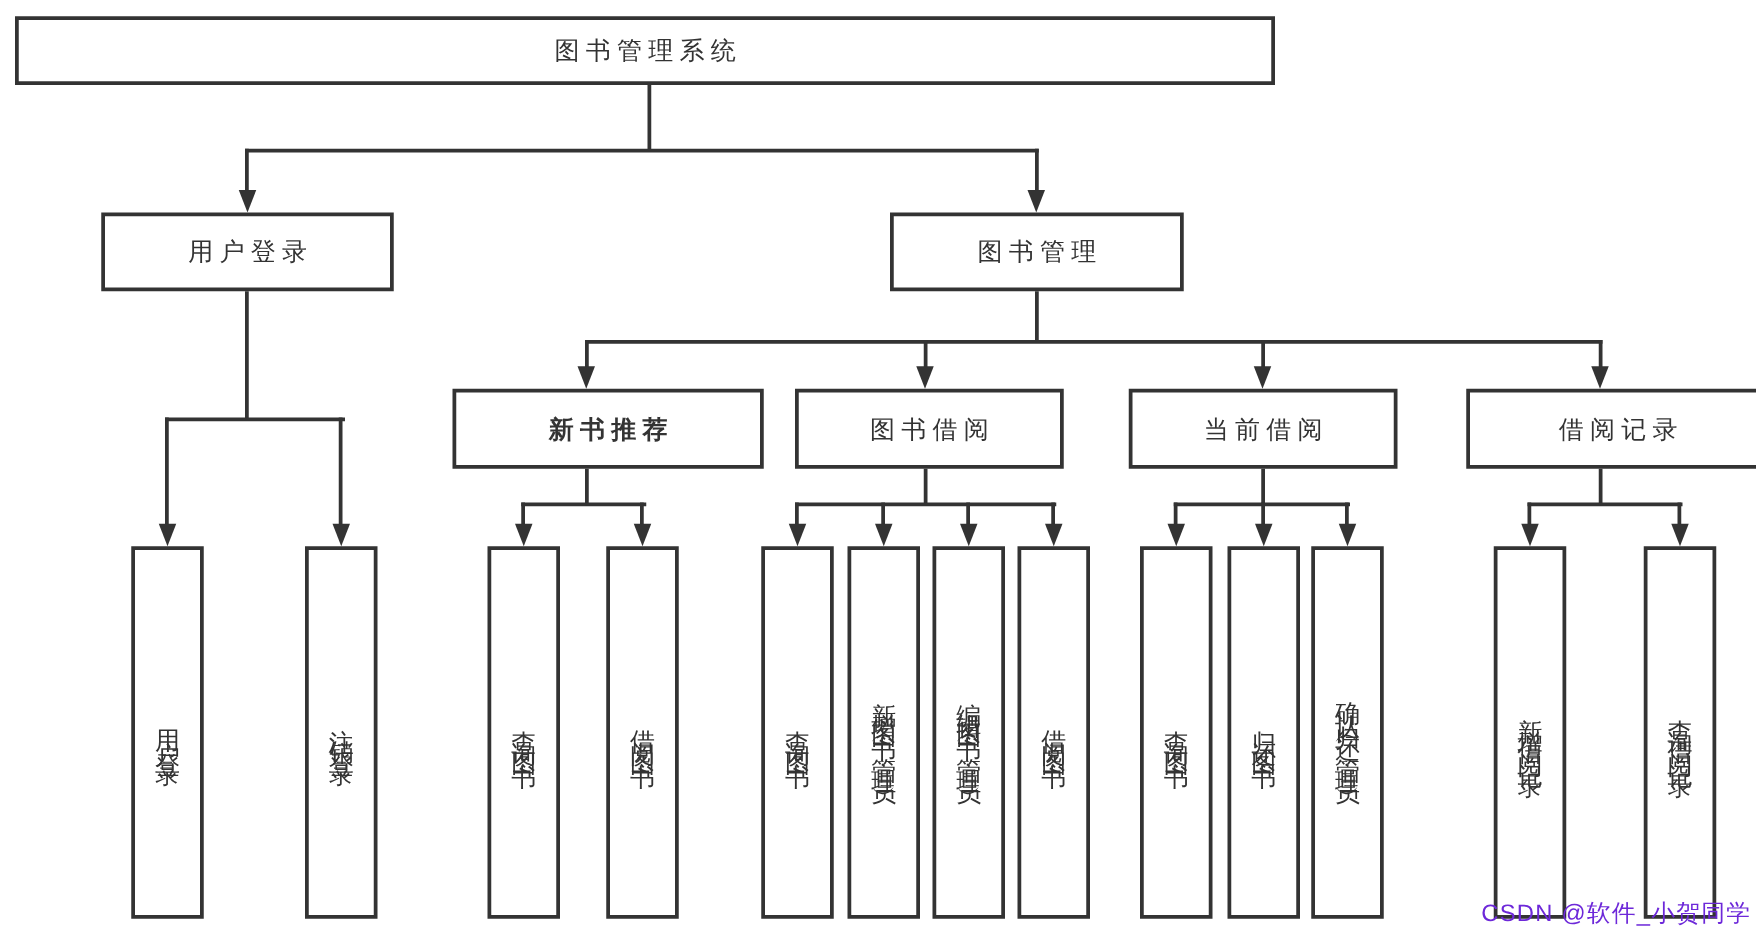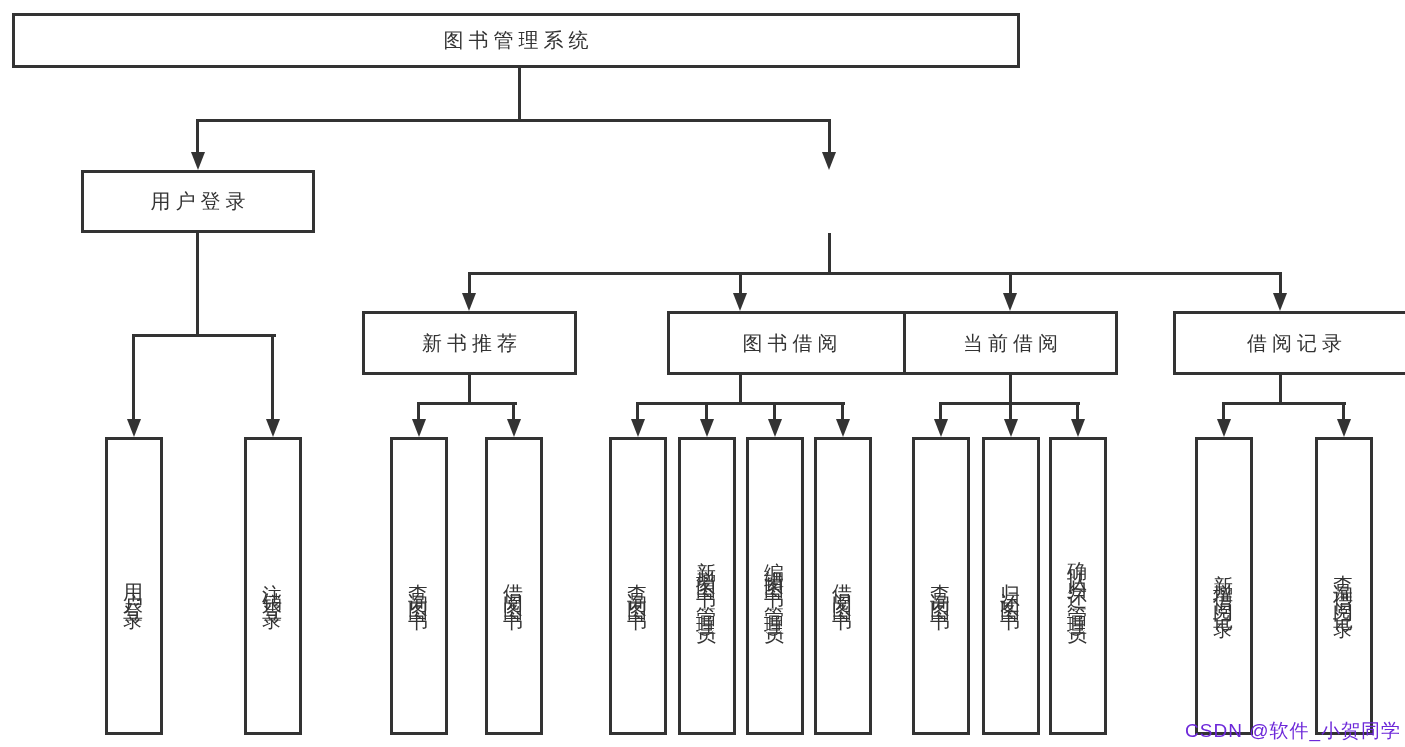--- a/index.html
+++ b/index.html
@@ -63,23 +63,24 @@
   }
 </style>
 </head>
 <body>
 
 <div class="canvas">
 
   <div class="box h-label" style="left:12px; top:13px; width:1008px; height:55px;">图书管理系统</div>
 
   <div class="box h-label" style="left:81px; top:170px; width:234px; height:63px;">用户登录</div>
+  <div class="box h-label" style="left:712px; top:170px; width:235px; height:63px;">图书管理</div>
 
-  <div class="box h-label" style="left:362px; top:311px; width:215px; height:64px;">新书推荐</div>
-  <div class="box h-label" style="left:667px; top:311px; width:246px; height:64px;">图书借阅</div>
+  <div class="box h-label" style="left:362px; top:311px; width:249px; height:64px;font-weight:bold;">新书推荐</div>
+  <div class="box h-label" style="left:636px; top:311px; width:215px; height:64px;">图书借阅</div>
   <div class="box h-label" style="left:903px; top:311px; width:215px; height:64px;">当前借阅</div>
   <div class="box h-label" style="left:1173px; top:311px; width:243px; height:64px;">借阅记录</div>
 
   <div class="box v-label" style="left:105px; top:437px; width:58px; height:298px;">用户登录</div>
   <div class="box v-label" style="left:244px; top:437px; width:58px; height:298px;">注销登录</div>
 
   <div class="box v-label" style="left:390px; top:437px; width:58px; height:298px;">查询图书</div>
   <div class="box v-label" style="left:485px; top:437px; width:58px; height:298px;">借阅图书</div>
 
   <div class="box v-label" style="left:609px; top:437px; width:58px; height:298px;">查询图书</div>

